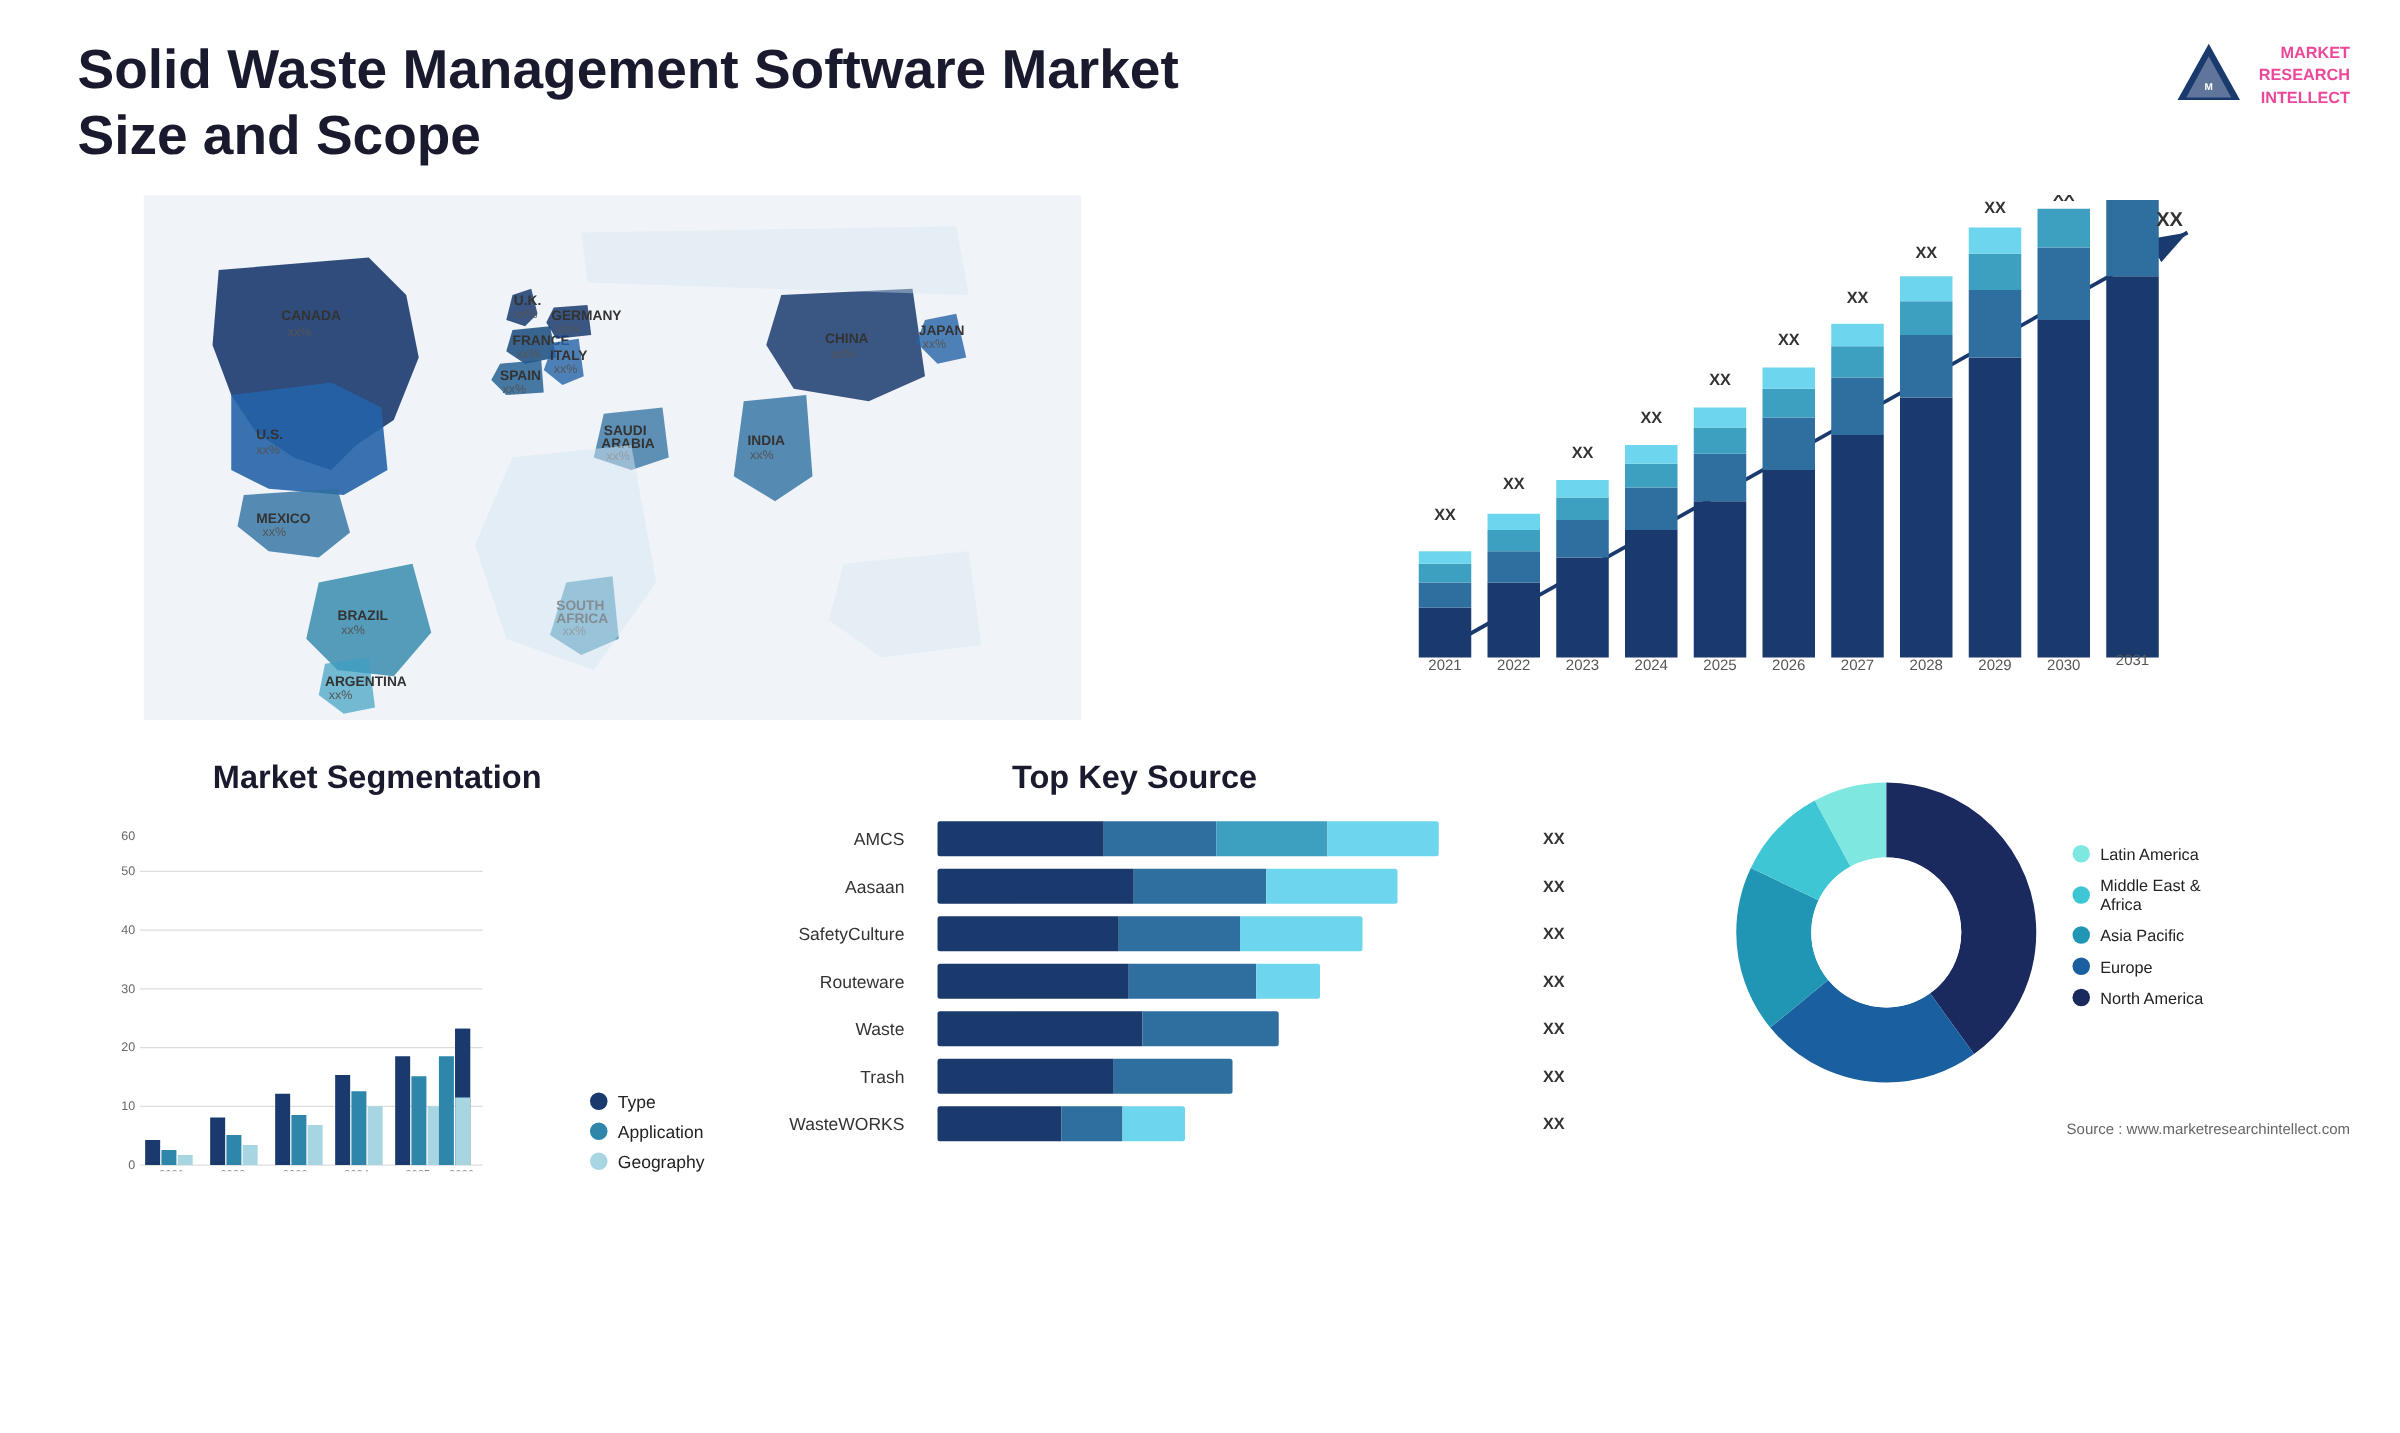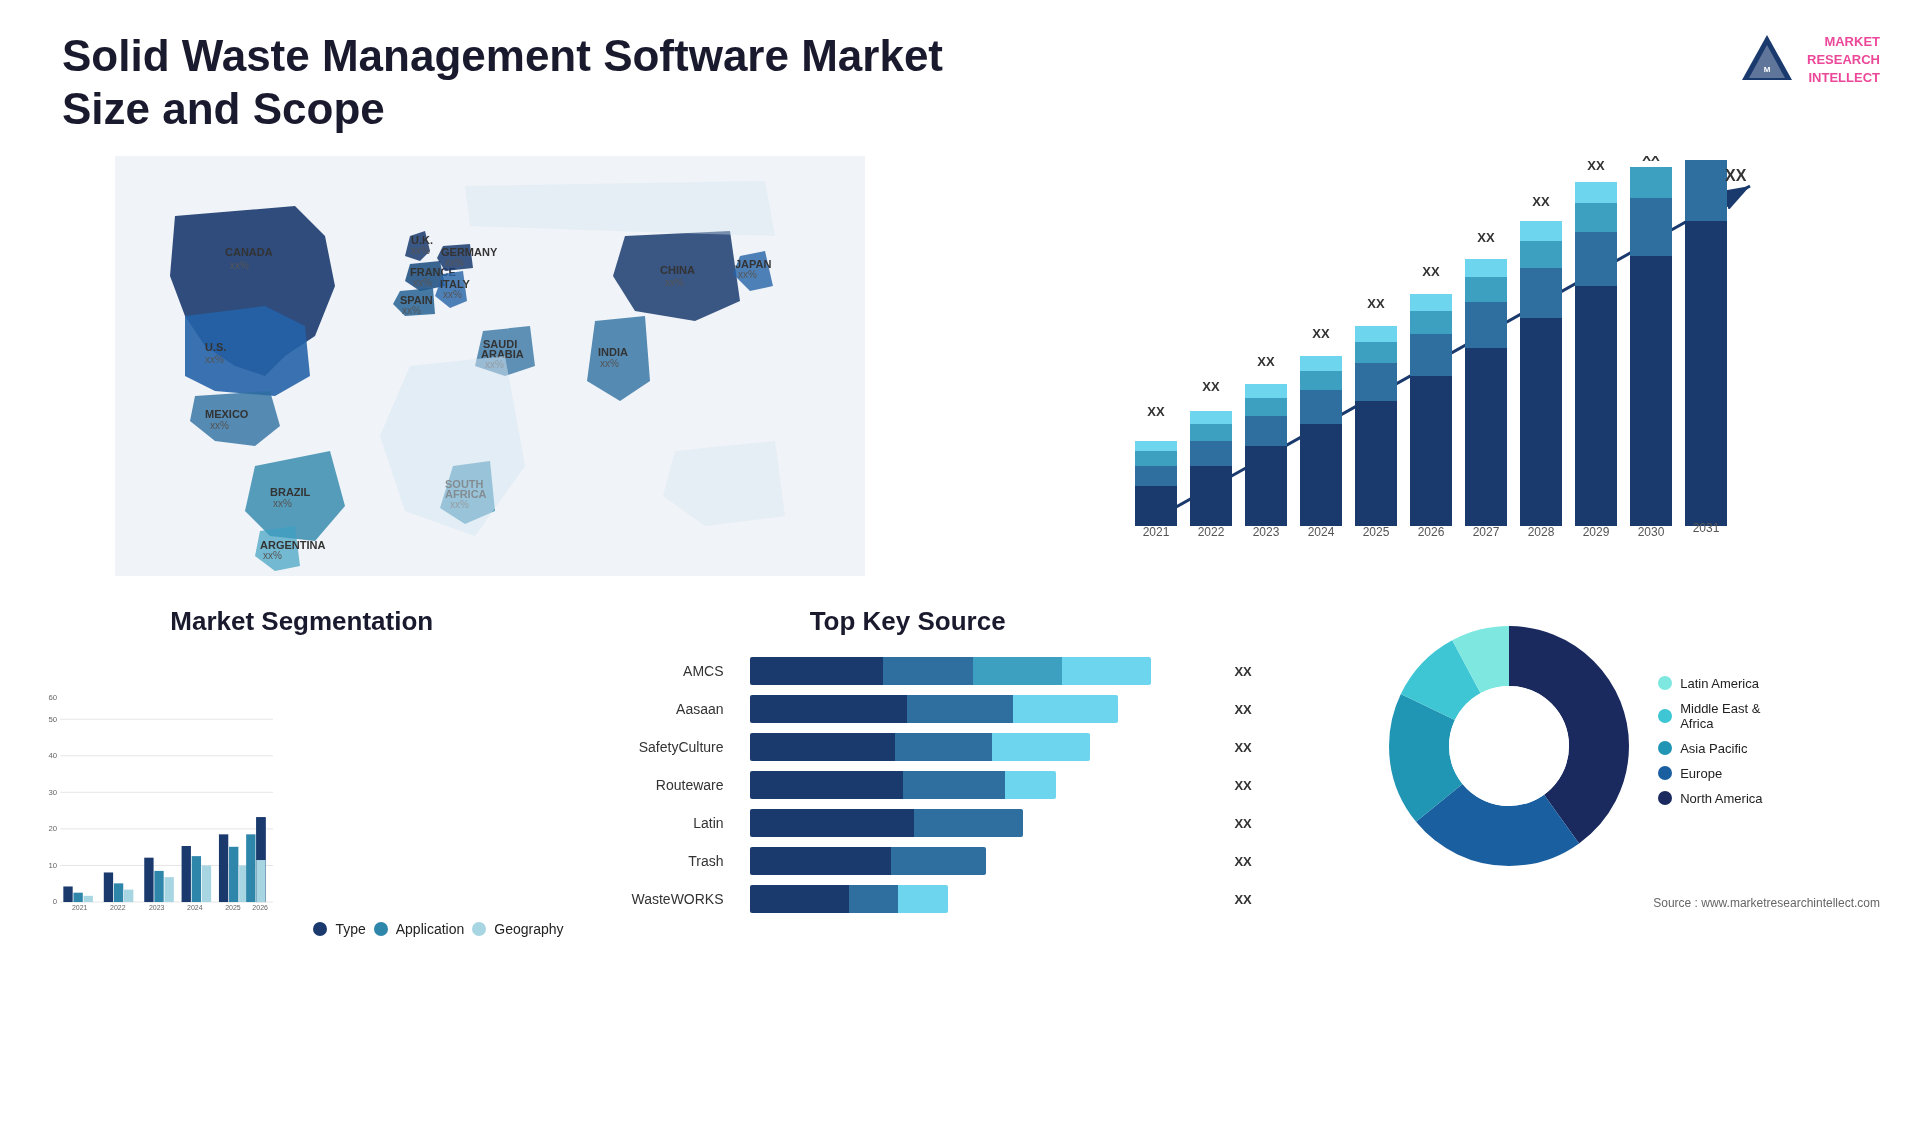--- a/index.html
+++ b/index.html
@@ -150,20 +150,21 @@
     .source-text {
       text-align: right;
       font-size: 12px;
       color: #666;
       margin-top: 10px;
     }
 
     
     .seg-legend {
       display: flex;
+      flex-direction: column;
       gap: 8px;
       margin-top: 10px;
       margin-left: 20px;
     }
     .seg-legend-item {
       display: flex;
       align-items: center;
       gap: 8px;
       font-size: 14px;
     }
@@ -482,21 +483,21 @@
           <div style="display:flex; height:28px; width:65%;">
             <div style="flex:3; background:#1a3a6e; border-radius:2px 0 0 2px;"></div>
             <div style="flex:2; background:#2e6fa0;"></div>
             <div style="flex:1; background:#6dd5ed; border-radius:0 2px 2px 0;"></div>
           </div>
           <span class="player-val" style="position:absolute; right:-30px; top:50%; transform:translateY(-50%); font-size:13px; font-weight:bold; color:#333;">XX</span>
         </div>
       </div>
 
       <div class="player-row">
-        <div class="player-name">Latin</div>
+        <div class="player-name">Waste</div>
         <div class="player-bar-container">
           <div style="display:flex; height:28px; width:58%;">
             <div style="flex:3; background:#1a3a6e; border-radius:2px 0 0 2px;"></div>
             <div style="flex:2; background:#2e6fa0; border-radius:0 2px 2px 0;"></div>
           </div>
           <span class="player-val" style="position:absolute; right:-30px; top:50%; transform:translateY(-50%); font-size:13px; font-weight:bold; color:#333;">XX</span>
         </div>
       </div>
 
       <div class="player-row">

